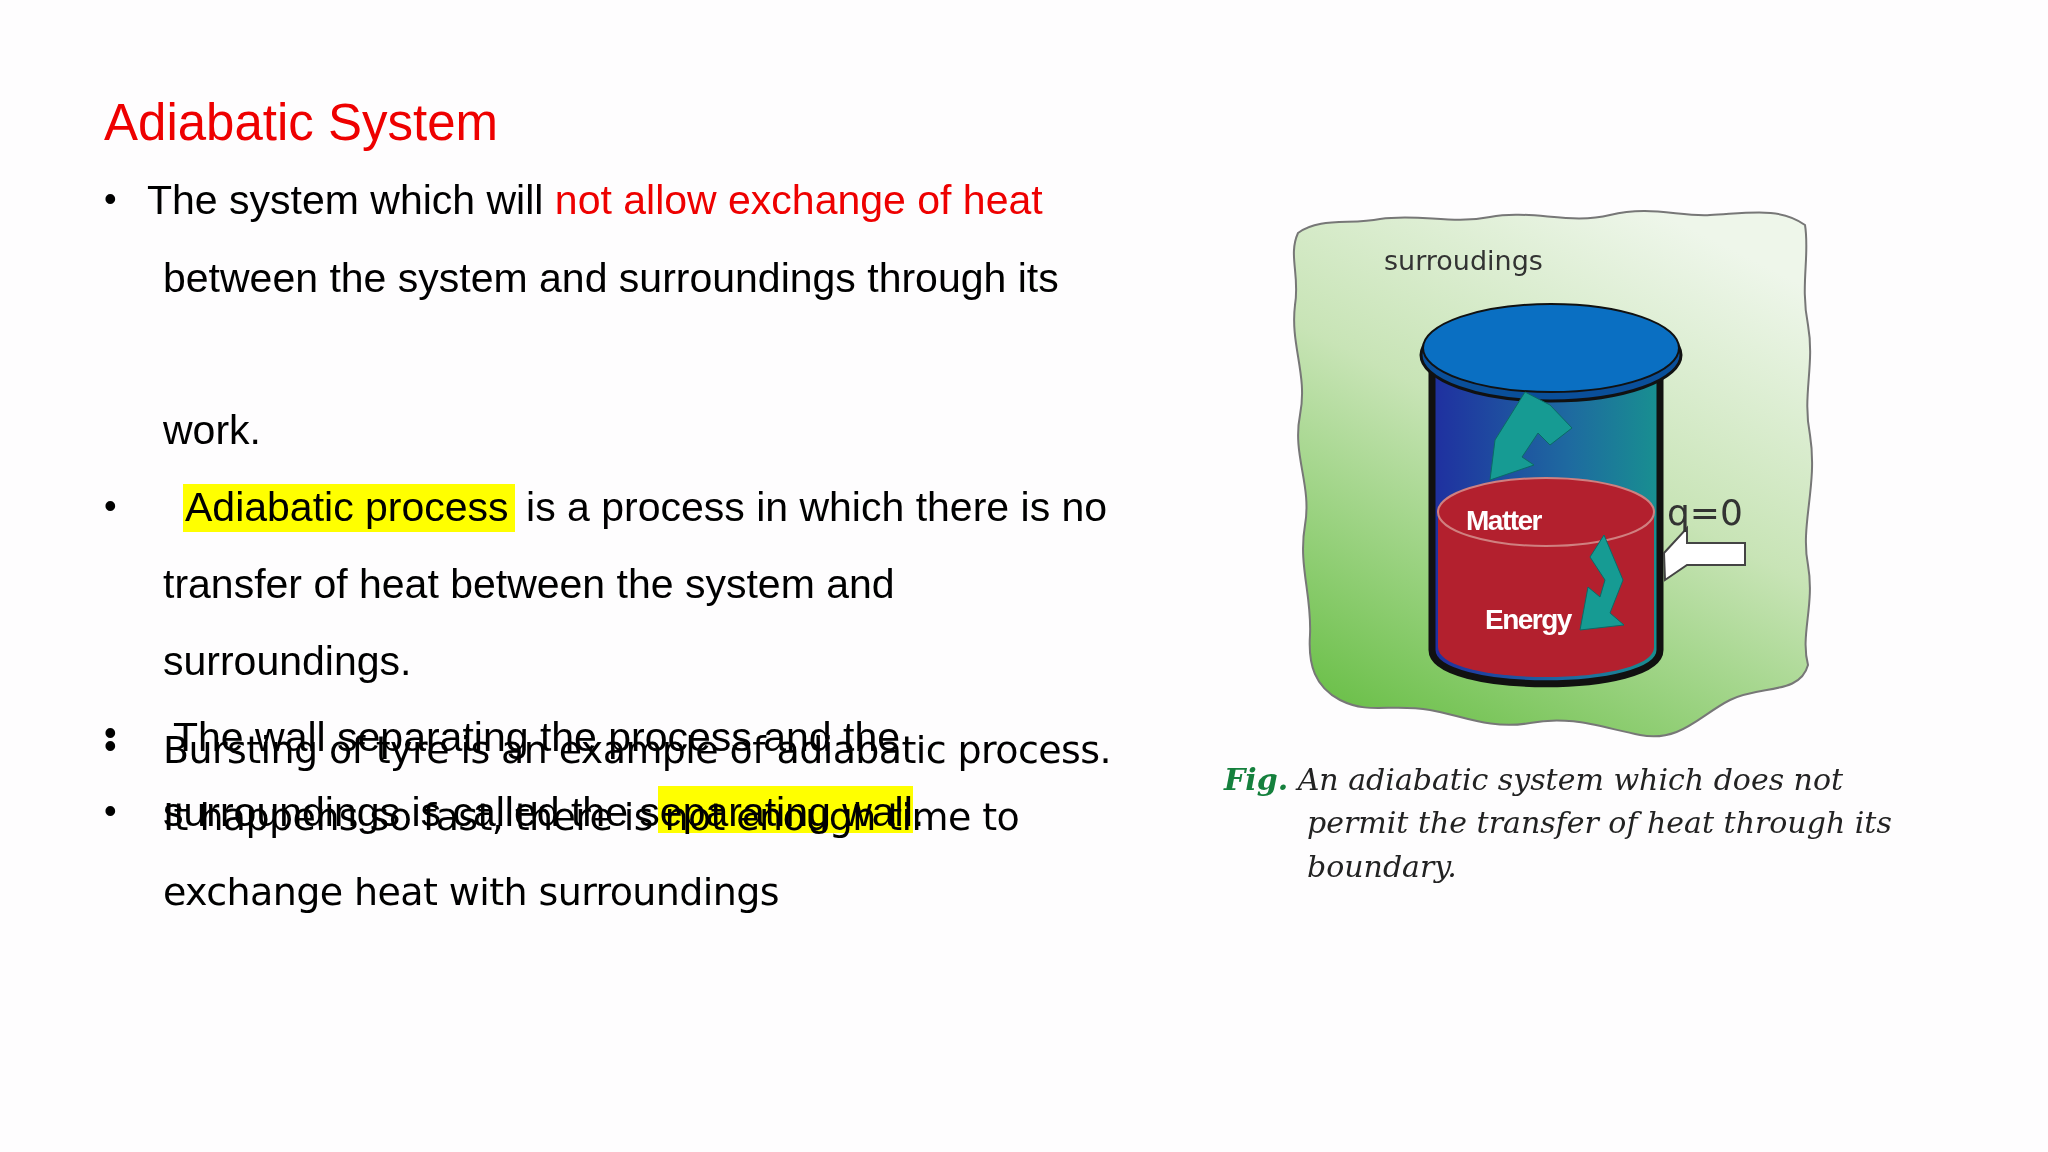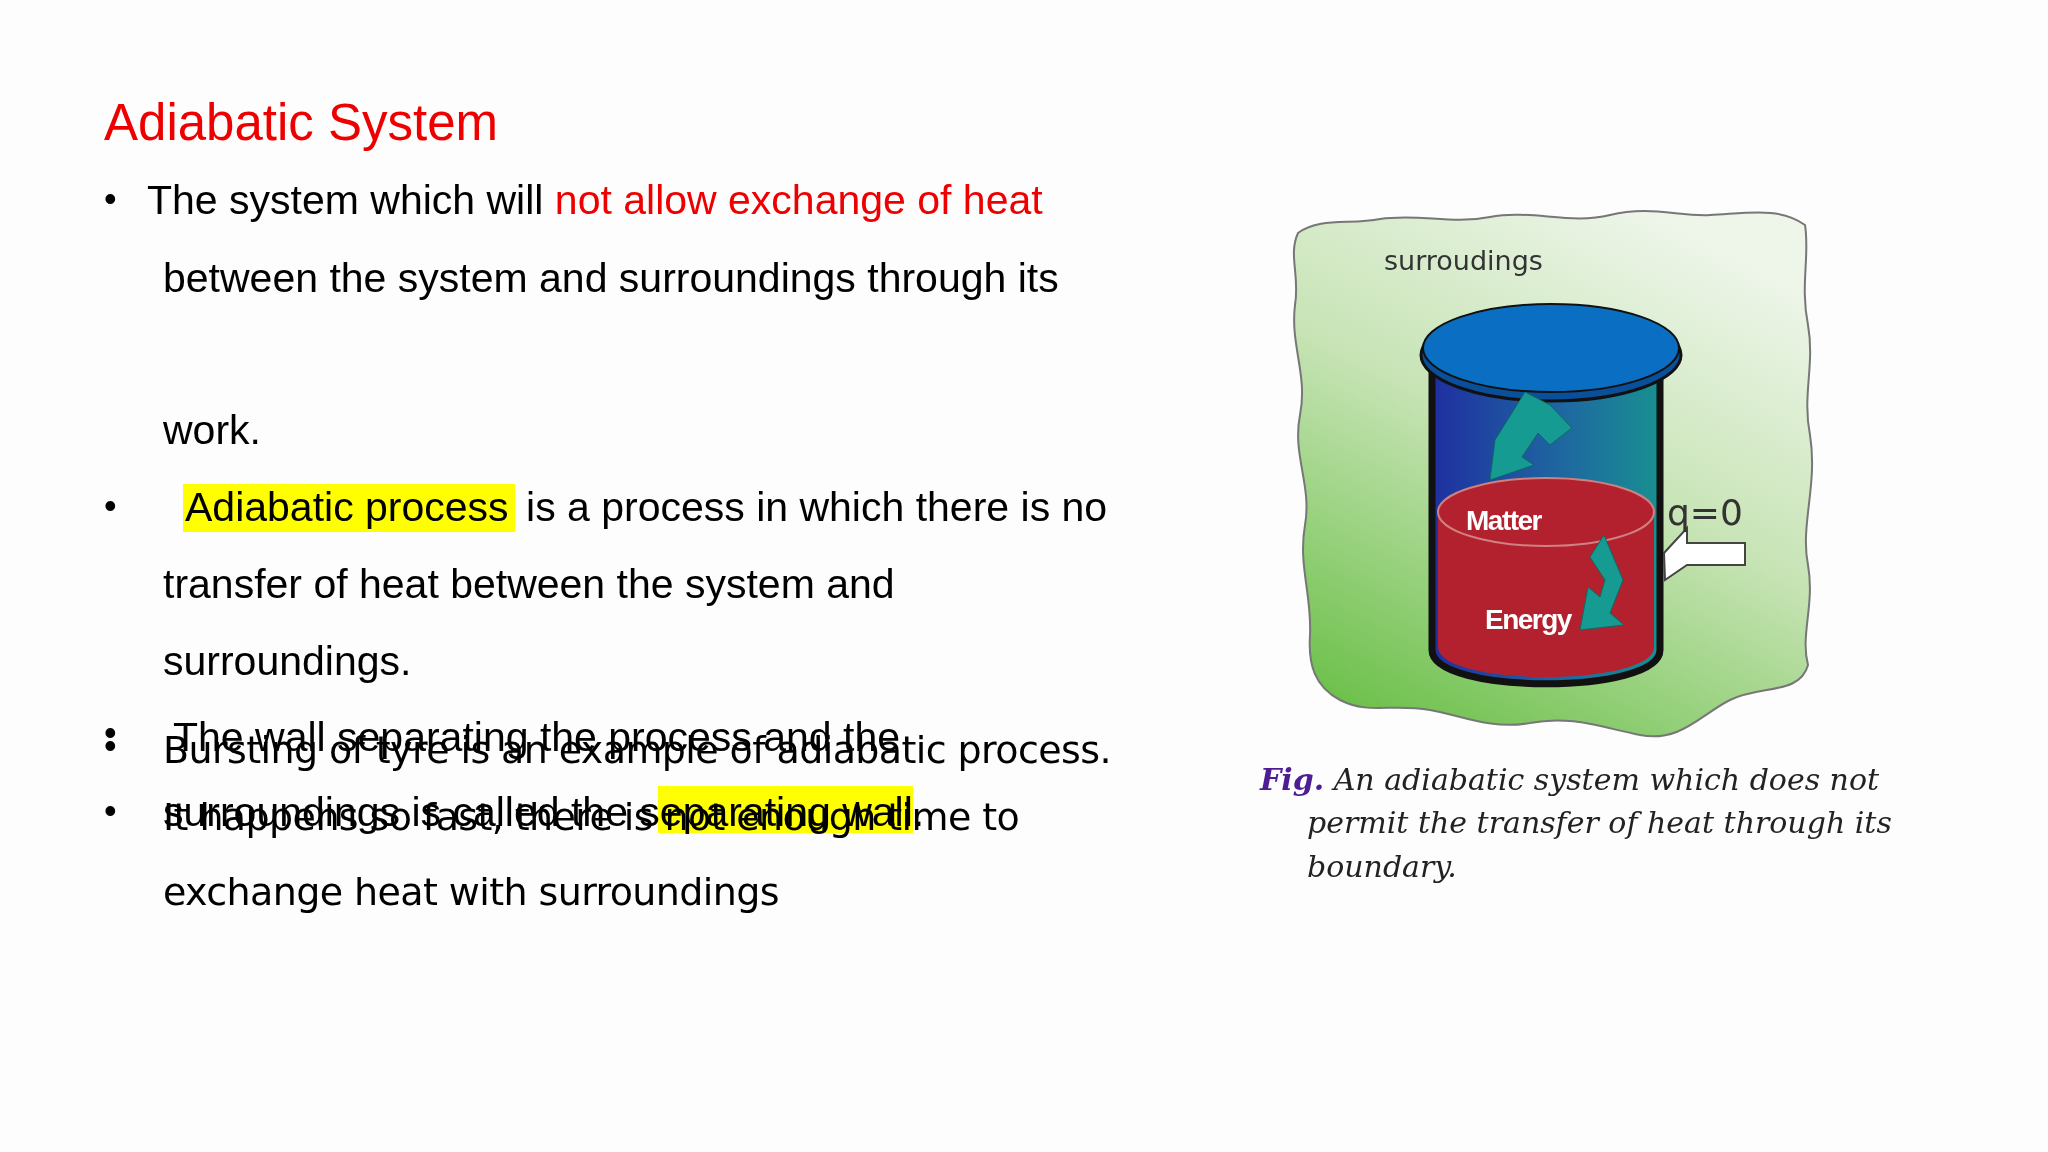--- a/index.html
+++ b/index.html
@@ -15,21 +15,21 @@
   }
   .sans42 { font-family: "Liberation Sans", sans-serif; font-size: 41px; color: #000; line-height: 48px; }
   .calib { font-family: "DejaVu Sans", sans-serif; font-size: 38px; color: #000; line-height: 40px; letter-spacing: -0.6px; }
   .bullet { font-family: "Liberation Sans", sans-serif; font-size: 36px; color: #000; }
   .red { color: #ee0000; }
   .hl { background: #ffff00; margin-left: 12px; }
   .caption {
     font-family: "DejaVu Serif", serif; font-style: italic; font-size: 30px; color: #222;
     line-height: 44px;
   }
-  .caption b { font-style: italic; font-weight: bold; color: #4c1d95; margin-left: 36px; }
+  .caption b { font-style: italic; font-weight: bold; color: #15803d; }
   #figure { position: absolute; left: 1280px; top: 195px; width: 545px; height: 555px; }
 </style>
 </head>
 <body>
 
 <div class="slide">
 
   <div class="abs title">Adiabatic System</div>
 
   <div class="abs bullet" style="left:104px; top:178px;">•</div>

